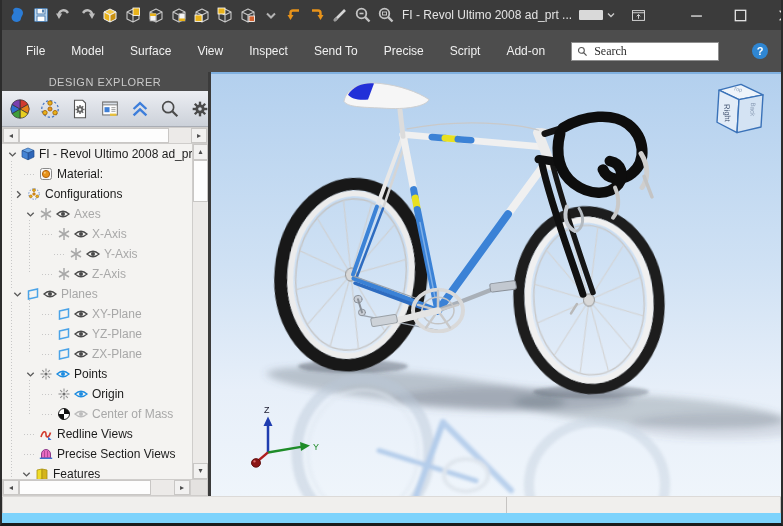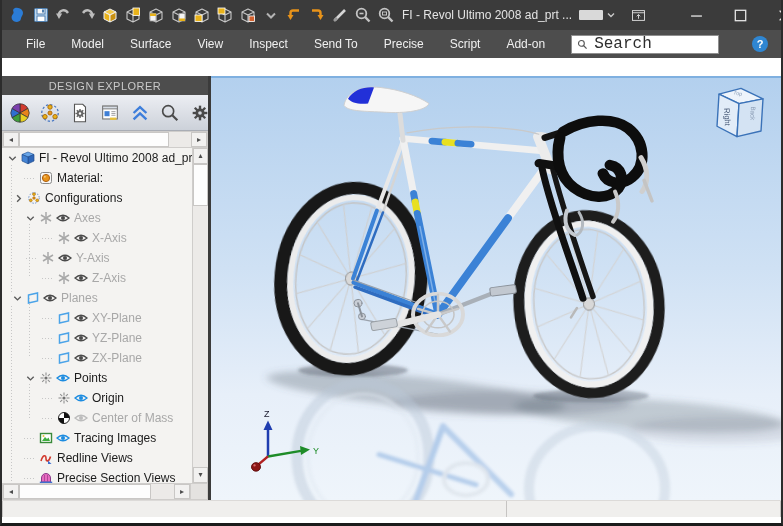--- a/index.html
+++ b/index.html
@@ -1,46 +1,46 @@
 <!DOCTYPE html>
 <html><head>
 <meta charset="utf-8">
 <style>
   html,body{margin:0;padding:0;background:#222;}
   *{box-sizing:border-box;}
   .window{
     width:783px;height:526px;position:relative;overflow:hidden;
-    background:#ffffff;
+    background:#7dd3fc;
     border-left:2px solid #2c2c2c;border-right:2px solid #2c2c2c;border-bottom:3px solid #1b1b1b;
     font-family:"Liberation Sans",sans-serif;
     -webkit-font-smoothing:antialiased;
   }
   
   .titlebar{height:30px;background:#3b3b3b;display:flex;align-items:center;padding-left:4px;}
   .tool{width:23px;height:24px;display:flex;align-items:center;justify-content:center;flex:0 0 auto;}
   .tool svg{width:18px;height:18px;}
   .win-title{color:#e4e4e4;font-size:12px;margin-left:5px;white-space:nowrap;}
   .doc-switch{display:flex;align-items:center;margin-left:7px;}
   .doc-box{width:24px;height:10px;background:#d9d9d9;border-radius:1px;}
   .doc-chev{margin-left:3px;display:flex;}
   .tb-spacer{flex:1;}
   .win-ctl{width:44px;height:30px;display:flex;align-items:center;justify-content:center;}
   .win-ctl svg{width:13px;height:13px;}
   .win-ctl.first{margin-right:14px;}
   
-  .menubar{height:28px;background:#4d4d4d;display:flex;align-items:center;padding-left:11px;}
+  .menubar{height:42px;background:#4d4d4d;display:flex;align-items:center;padding-left:11px;}
   .menu-item{color:#f0f0f0;font-size:12px;padding:0 13px;height:100%;display:flex;align-items:center;cursor:default;}
   .searchbox{width:148px;height:19px;background:#fff;border:1px solid #8f8f8f;display:flex;align-items:center;padding:0 5px;margin-left:13px;}
   .searchbox svg{width:11px;height:11px;flex:0 0 auto;}
-  .searchbox input{border:none;outline:none;font-size:16px;width:100%;margin-left:4px;font-family:Liberation Mono, monospace;background:transparent;color:#222;}
+  .searchbox input{border:none;outline:none;font-size:12px;width:100%;margin-left:4px;font-family:Liberation Serif, serif;background:transparent;color:#222;}
   .searchbox input::placeholder{color:#2e2e2e;opacity:1;}
   .help-btn{margin-left:auto;margin-right:13px;width:16px;height:16px;border-radius:50%;background:#2f86d2;color:#fff;
     font-size:11px;font-weight:bold;display:flex;align-items:center;justify-content:center;}
   
-  .main{height:424px;display:flex;background:#3b3b3b;margin-top:18px;}
+  .main{height:424px;display:flex;background:#3b3b3b;}
   .explorer{width:206px;flex:0 0 auto;display:flex;flex-direction:column;margin-right:3px;background:#e9e9e9;}
   .exp-header{height:19px;background:#4d4d4d;color:#c9c9c9;font-size:11px;letter-spacing:.5px;
     display:flex;align-items:center;justify-content:center;}
   .exp-toolbar{height:36px;background:linear-gradient(#eceef3,#ccd1d9);display:flex;align-items:center;gap:3px;padding:0 4px;border-bottom:1px solid #a9adb5;}
   .exp-tool{width:27px;height:28px;display:flex;align-items:center;justify-content:center;flex:0 0 auto;}
   .exp-tool svg{width:22px;height:22px;}
   
   .hscroll{height:17px;display:flex;background:#eceae8;border:1px solid #cfcdcb;align-items:stretch;}
   .sb-btn{width:16px;background:#f2f1f0;border:1px solid #c9c7c5;color:#4c4c4c;font-size:8px;line-height:1;
     display:flex;align-items:center;justify-content:center;flex:0 0 auto;}
@@ -412,21 +412,21 @@
                 </svg>
               </span>
               <span class="teye">
                 <svg viewBox="0 0 14 10">
                   <path d="M1,5 Q7,-0.5 13,5 Q7,10.5 1,5 Z" fill="none" stroke="#4a4a4a" stroke-width="1.3"></path>
                   <circle cx="7" cy="5" r="2" fill="#4a4a4a"></circle>
                 </svg>
               </span>
               <span class="tlabel">X-Axis</span>
             </div>
-            <div class="trow dis" style="padding-left:24px">
+            <div class="trow dis" style="padding-left:52px">
               <span class="ttick"></span>
               <span class="ticon">
                 <svg viewBox="0 0 14 14">
                   <g stroke="#a8a8a8" stroke-width="1.5">
                     <line x1="7" y1="1" x2="7" y2="13"></line>
                     <line x1="2" y1="4" x2="12" y2="10"></line>
                     <line x1="2" y1="10" x2="12" y2="4"></line>
                   </g>
                 </svg>
               </span>
@@ -584,37 +584,20 @@
                   <path d="M7,7 L7,12.5 A5.5,5.5 0 0,1 1.5,7 Z" fill="#111"></path>
                 </svg>
               </span>
               <span class="teye">
                 <svg viewBox="0 0 14 10">
                   <path d="M1,5 Q7,-0.5 13,5 Q7,10.5 1,5 Z" fill="none" stroke="#bcbcbc" stroke-width="1.3"></path>
                   <circle cx="7" cy="5" r="2" fill="#bcbcbc"></circle>
                 </svg>
               </span>
               <span class="tlabel">Center of Mass</span>
-            </div>
-            <div class="trow" style="padding-left:22px">
-              <span class="ttick"></span>
-              <span class="ticon">
-                <svg viewBox="0 0 14 14">
-                  <rect x="1.5" y="2.5" width="11" height="9" fill="#fff" stroke="#3a8a3a" stroke-width="1.4"></rect>
-                  <polygon points="3,10 6,6 8,8 9.5,6.5 11,10" fill="#3fae3f"></polygon>
-                  <circle cx="4.5" cy="5" r="1" fill="#e8c03a"></circle>
-                </svg>
-              </span>
-              <span class="teye">
-                <svg viewBox="0 0 14 10">
-                  <path d="M1,5 Q7,-0.5 13,5 Q7,10.5 1,5 Z" fill="none" stroke="#1d8ce0" stroke-width="1.3"></path>
-                  <circle cx="7" cy="5" r="2" fill="#1d8ce0"></circle>
-                </svg>
-              </span>
-              <span class="tlabel">Tracing Images</span>
             </div>
             <div class="trow" style="padding-left:22px">
               <span class="ttick"></span>
               <span class="ticon">
                 <svg viewBox="0 0 14 14">
                   <path d="M2,10 C4,3.5 7,3.5 7,7.5 C7,11 10,11 11.5,5.5" fill="none" stroke="#d23b2f" stroke-width="1.6"></path>
                   <polygon points="9,9.5 12.5,13 9,13" fill="#3f6fd0"></polygon>
                 </svg>
               </span>
               <span class="tlabel">Redline Views</span>

